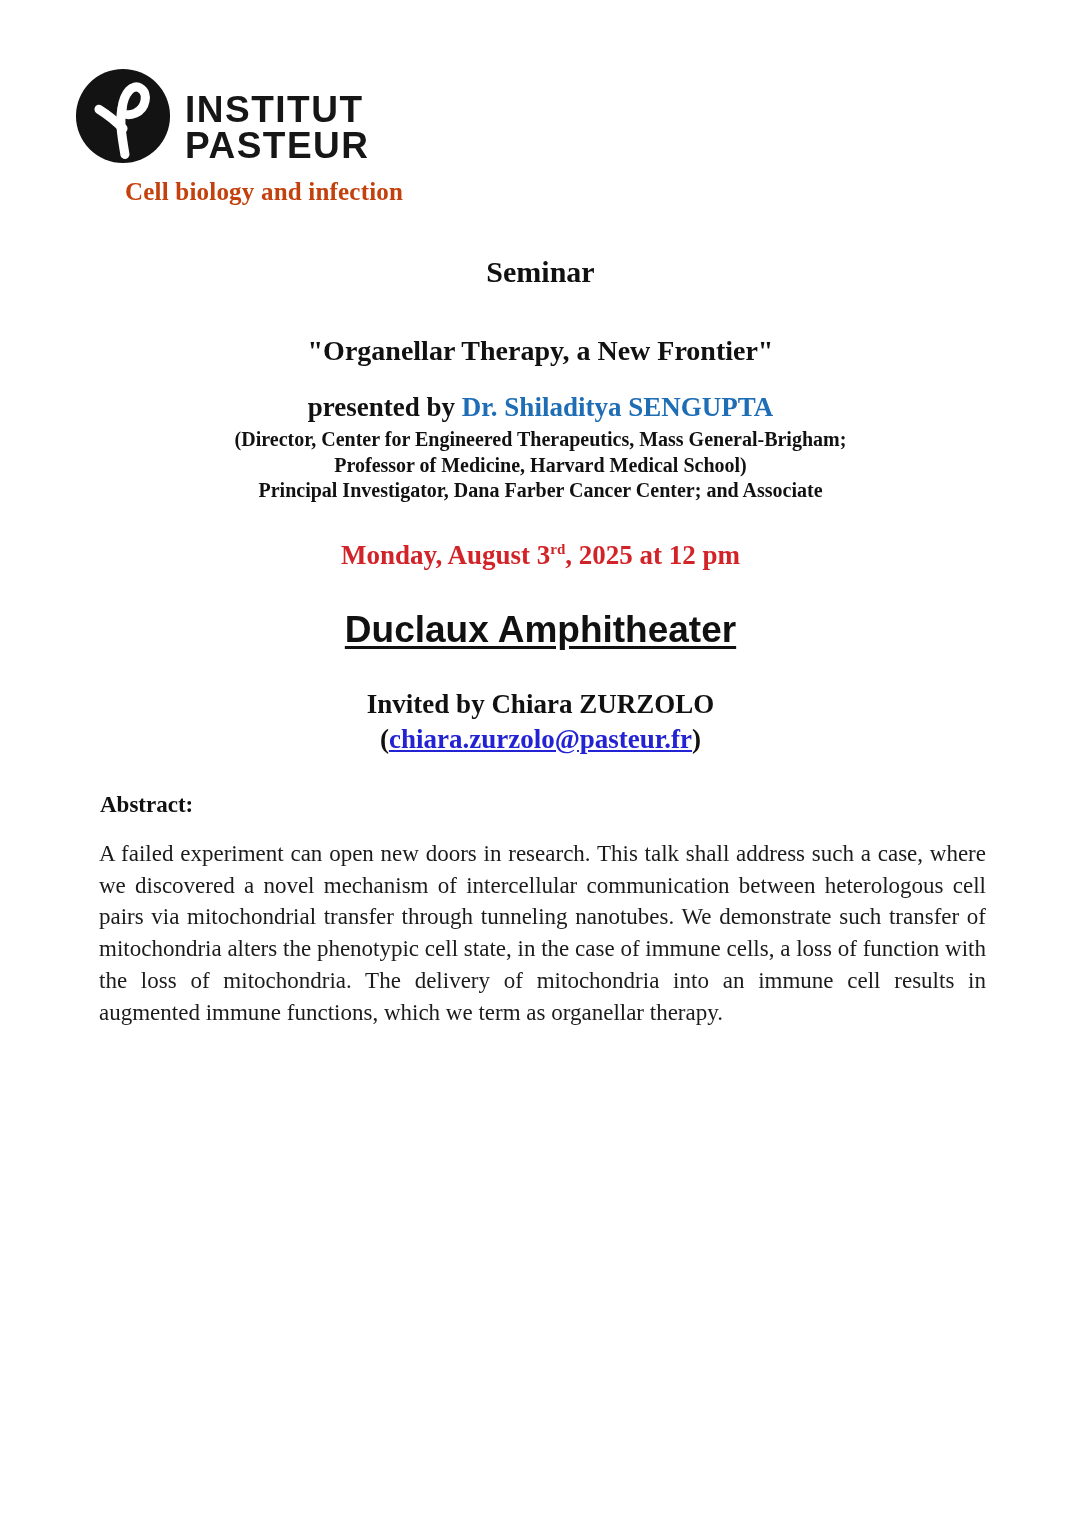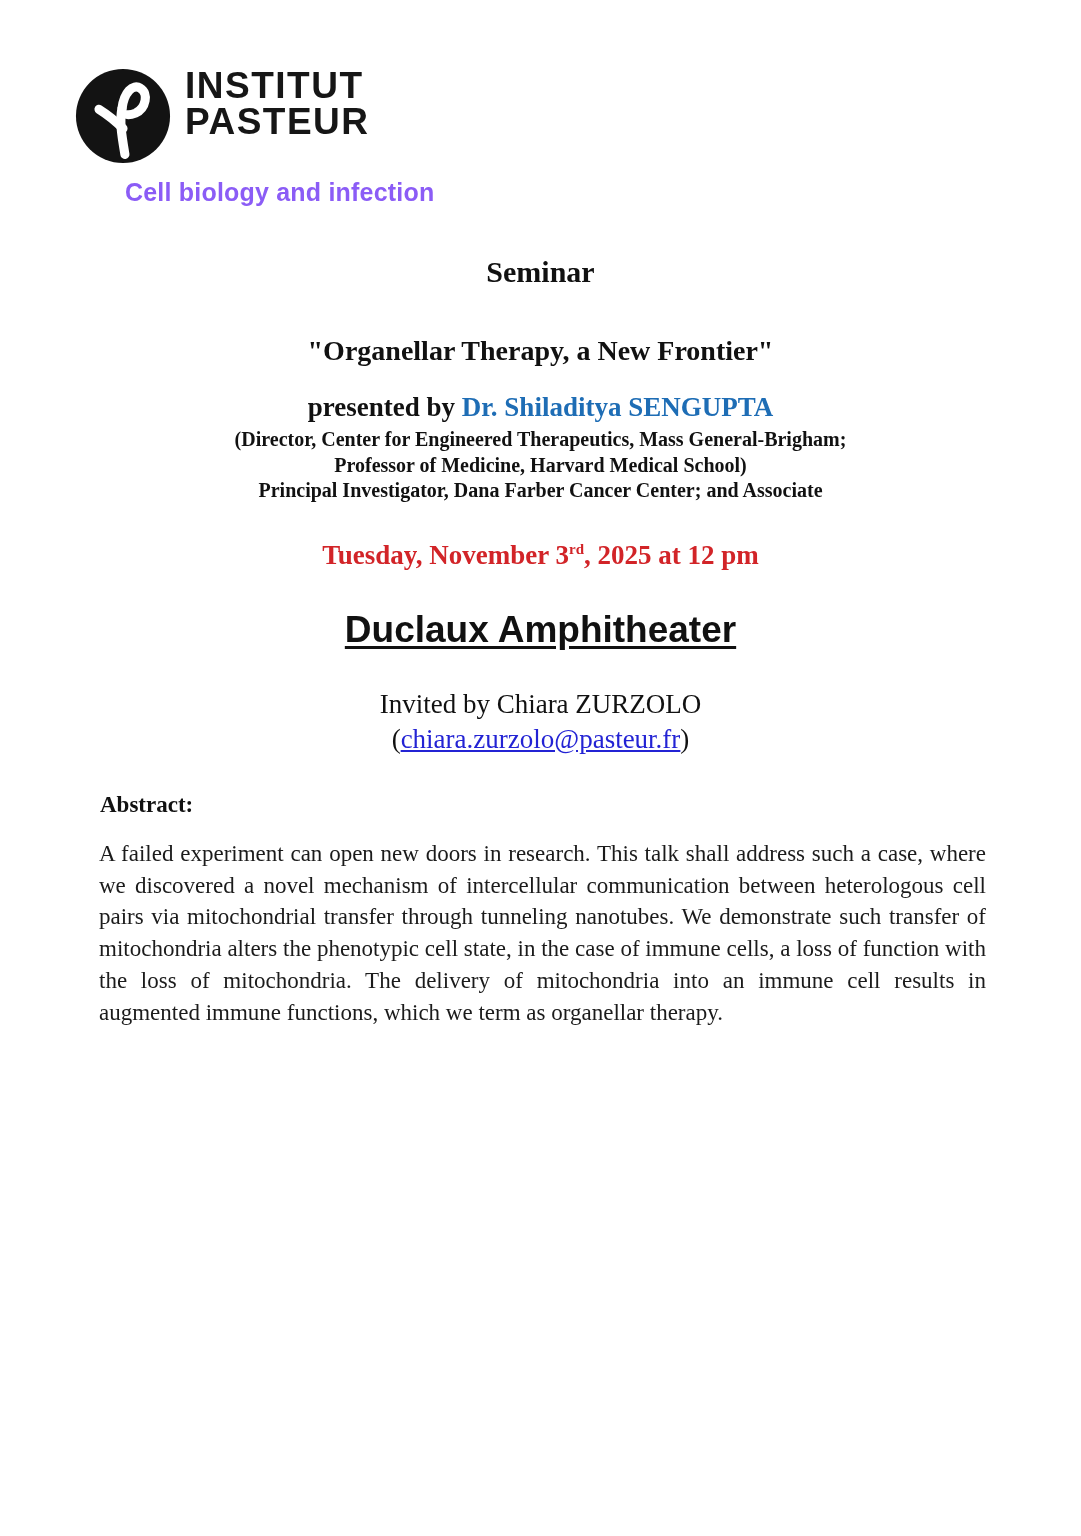--- a/index.html
+++ b/index.html
@@ -15,21 +15,21 @@
     overflow: hidden;
   }
   
   .logo-block {
     position: absolute;
     top: 68px;
     left: 75px;
   }
   .logo-row {
     display: flex;
-    align-items: flex-start;
+    align-items: flex-end;
     gap: 14px;
   }
   .logo-mark {
     width: 96px;
     height: 96px;
     flex: 0 0 auto;
   }
   .logo-text {
     font-family: "Liberation Sans", sans-serif;
     font-weight: 800;
@@ -89,21 +89,21 @@
     margin-top: 38px;
     font-family: "Liberation Sans", sans-serif;
     font-size: 37px;
     font-weight: 700;
     text-decoration: underline;
     text-underline-offset: 4px;
   }
   .invited-block {
     margin-top: 36px;
     font-size: 27px;
-    font-weight: 400;
+    font-weight: 700;
     line-height: 1.3;
   }
   .email-link {
     text-decoration: underline;
     cursor: pointer;
   }
   
   .abstract-label {
     position: absolute;
     top: 792px;
@@ -137,41 +137,41 @@
             <path d="M 50 63 C 42 55 33 48 25 43"></path>
             <path d="M 49 42 C 51 26 60 16 68 21 C 77 26 74 42 63 47 C 57 49.5 52 49 48.5 46.5"></path>
           </g>
         </svg>
       </span>
       <span class="logo-text">
         <div>INSTITUT</div>
         <div>PASTEUR</div>
       </span>
     </div>
-    <div class="logo-dept" style="color: #8b5cf6;">Cell biology and infection</div>
+    <div class="logo-dept" style="color: #c2410c; font-family: Liberation Serif, serif;">Cell biology and infection</div>
   </div>
 
   <div class="center-col">
 
     <div class="seminar-heading">Seminar</div>
 
     <div class="talk-title">"Organellar Therapy, a New Frontier"</div>
 
     <div class="presented-line">
       <span>presented by </span><span style="color: rgb(30, 109, 181);">Dr. Shiladitya SENGUPTA</span>
     </div>
 
     <div class="affiliation">
       <div>(Director, Center for Engineered Therapeutics, Mass General-Brigham;</div>
       <div>Professor of Medicine, Harvard Medical School)</div>
       <div>Principal Investigator, Dana Farber Cancer Center; and Associate</div>
     </div>
 
     <div class="date-line" style="color: rgb(210, 36, 40);">
-      <span>Tuesday, November 3</span><sup>rd</sup><span>, 2025 at 12 pm</span>
+      <span>Monday, August 3</span><sup>rd</sup><span>, 2025 at 12 pm</span>
     </div>
 
     <div class="location-line">Duclaux Amphitheater</div>
 
     <div class="invited-block">
       <div>Invited by Chiara ZURZOLO</div>
       <div>
         <span>(</span><a class="email-link" style="color: rgb(35, 35, 212);">chiara.zurzolo@pasteur.fr</a><span>)</span>
       </div>
     </div>

